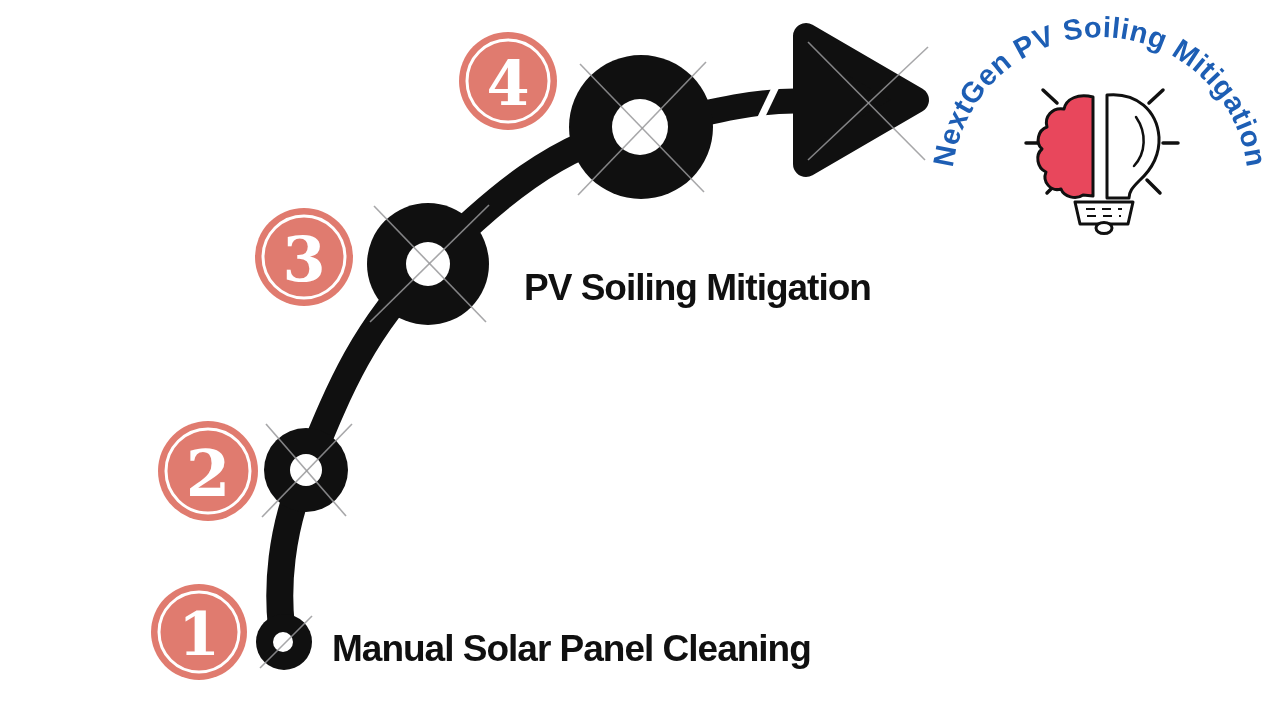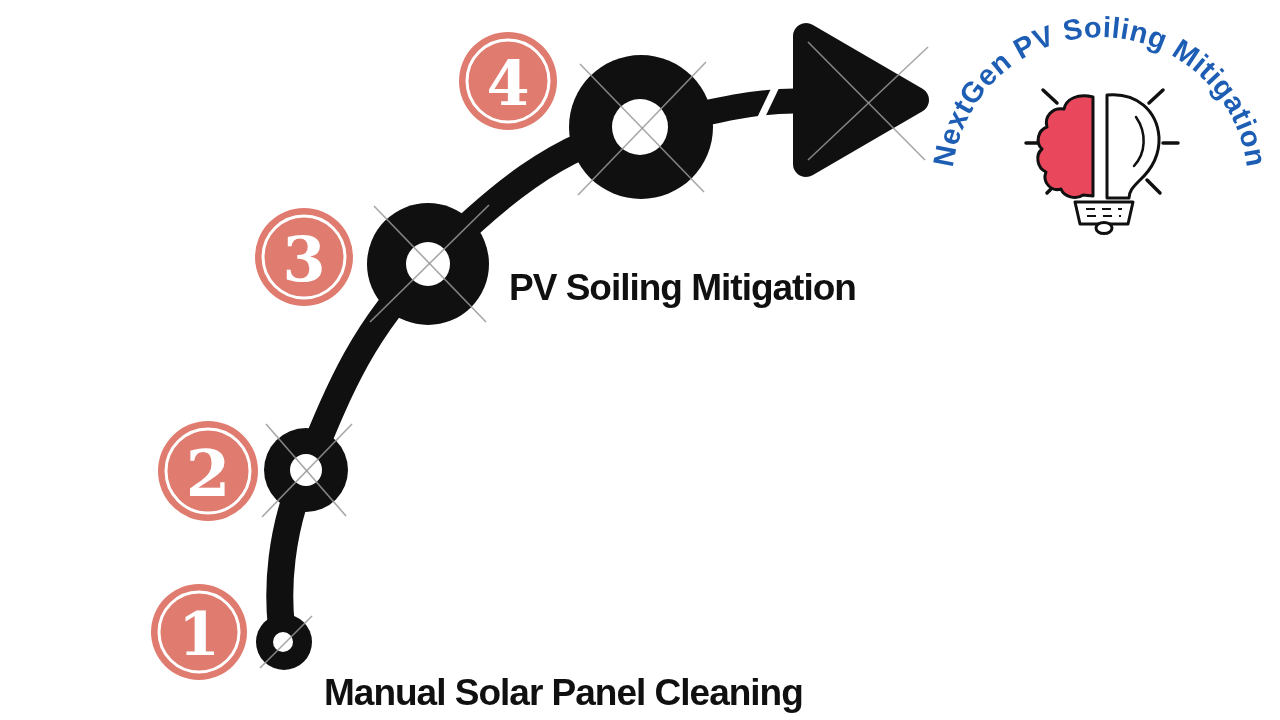--- a/index.html
+++ b/index.html
@@ -139,16 +139,16 @@
                L 1107 198 Z"></path>
       <path class="bulb-detail" d="M 1136 117 C 1147 133 1146 153 1134 166"></path>
 
       <path class="bulb-base" d="M 1075 202 L 1133 202 L 1128 224 L 1080 224 Z"></path>
       <path class="base-dash" d="M 1086 209 L 1122 209"></path>
       <path class="base-dash" d="M 1087 216 L 1121 216"></path>
       <ellipse class="bulb-base" cx="1104" cy="228" rx="8" ry="5.5"></ellipse>
     </g>
   </svg>
 
-  <div class="step-label" style="left:324px;top:630px;margin-top:44px;">Manual Solar Panel Cleaning</div>
-  <div class="step-label" style="left:509px;top:269px;">PV Soiling Mitigation</div>
+  <div class="step-label" style="left:332px;top:630px;">Manual Solar Panel Cleaning</div>
+  <div class="step-label" style="left:524px;top:269px;">PV Soiling Mitigation</div>
 
 </div>
 
 </body></html>

